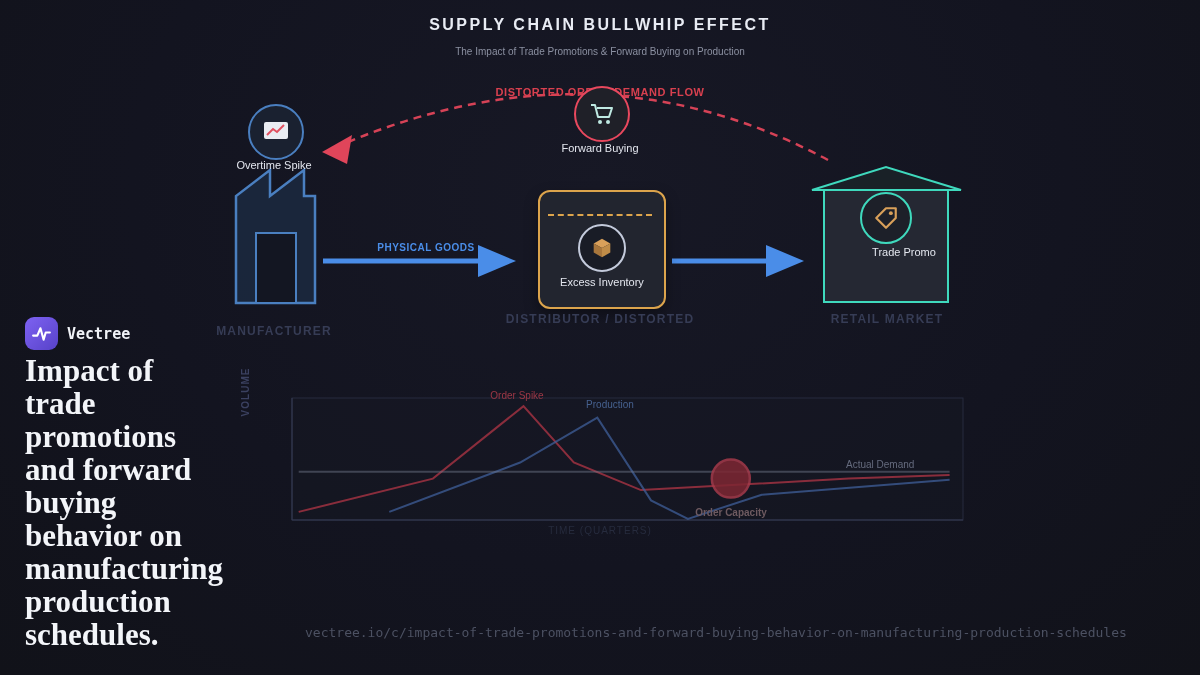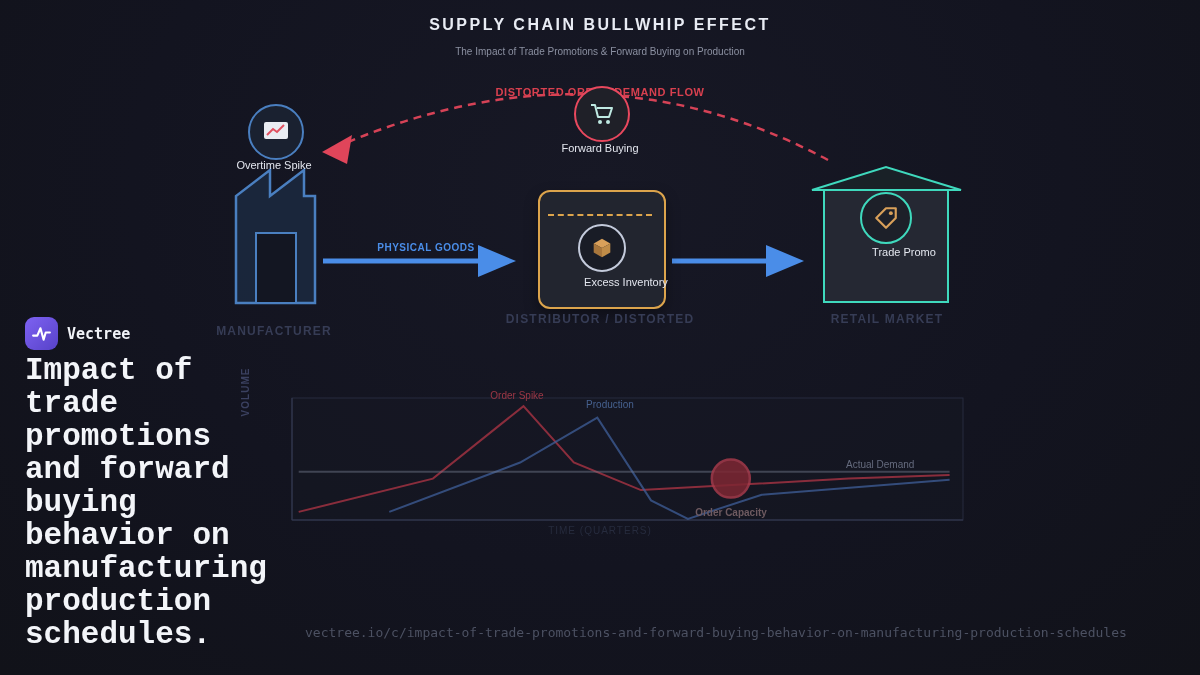--- a/index.html
+++ b/index.html
@@ -21,30 +21,30 @@
   .section-label{font-size:12px;font-weight:800;letter-spacing:1.2px;color:#363c55;z-index:3;}
   .goods-label{font-size:10px;font-weight:bold;letter-spacing:.5px;color:#4a8de8;z-index:3;}
 
   
   .circle-node{position:absolute;border-radius:50%;display:flex;align-items:center;justify-content:center;z-index:3;}
   .overtime-node{left:248px;top:104px;width:52px;height:52px;border:2px solid #4a7fc0;background:#1a2130;}
   .forward-node{left:574px;top:86px;width:52px;height:52px;border:2px solid #e8485e;background:#1f2028;}
   .dist-box{left:538px;top:190px;width:124px;height:115px;border:2px solid #dca44c;border-radius:12px;background:#22252f;z-index:3;box-shadow:0 6px 14px rgba(0,0,0,.35);}
   .dist-dash{left:8px;top:22px;width:104px;border-top:2px dashed #dca44c;}
   .dist-circle{left:38px;top:32px;width:44px;height:44px;border:2px solid #c3cadb;border-radius:50%;background:#191c26;display:flex;align-items:center;justify-content:center;}
-  .dist-label{left:0;width:124px;top:84px;padding-left:24px;}
+  .dist-label{left:0;width:124px;top:84px;}
   .retail-circle{left:860px;top:192px;width:48px;height:48px;border:2px solid #3fd9bd;border-radius:50%;background:#1d2029;}
   .retail-label{left:824px;width:124px;top:246px;margin-left:18px;}
 
   
   .logo{left:25px;top:317px;width:33px;height:33px;border-radius:9px;z-index:5;
         background:linear-gradient(135deg,#7e62f2,#5742c8);display:flex;align-items:center;justify-content:center;}
   .brand-name{left:67px;top:325px;font-family:"DejaVu Sans Mono", monospace;font-weight:bold;font-size:15px;color:#f0f2f7;z-index:5;}
   .headline{left:25px;top:354px;width:315px;z-index:5;
-            font-family:Liberation Mono, monospace;font-weight:bold;font-size:31px;line-height:33px;
+            font-family:Liberation Serif, serif;font-weight:bold;font-size:31px;line-height:33px;
             color:#f3f5f9;white-space:pre-line;}
 
   
   .chart-label{font-size:10px;z-index:1;}
   .lab-order{left:447px;top:390px;width:140px;color:#9c3745;}
   .lab-prod{left:540px;top:399px;width:140px;color:#46618f;}
   .lab-demand{left:846px;top:459px;width:150px;color:#656b7e;}
   .lab-idle{left:661px;top:507px;width:140px;color:#6e5a60;font-weight:bold;}
   .lab-volume{left:240px;top:428px;width:72px;color:#3b4160;font-weight:bold;letter-spacing:1px;
               transform:rotate(-90deg);transform-origin:0 0;}

